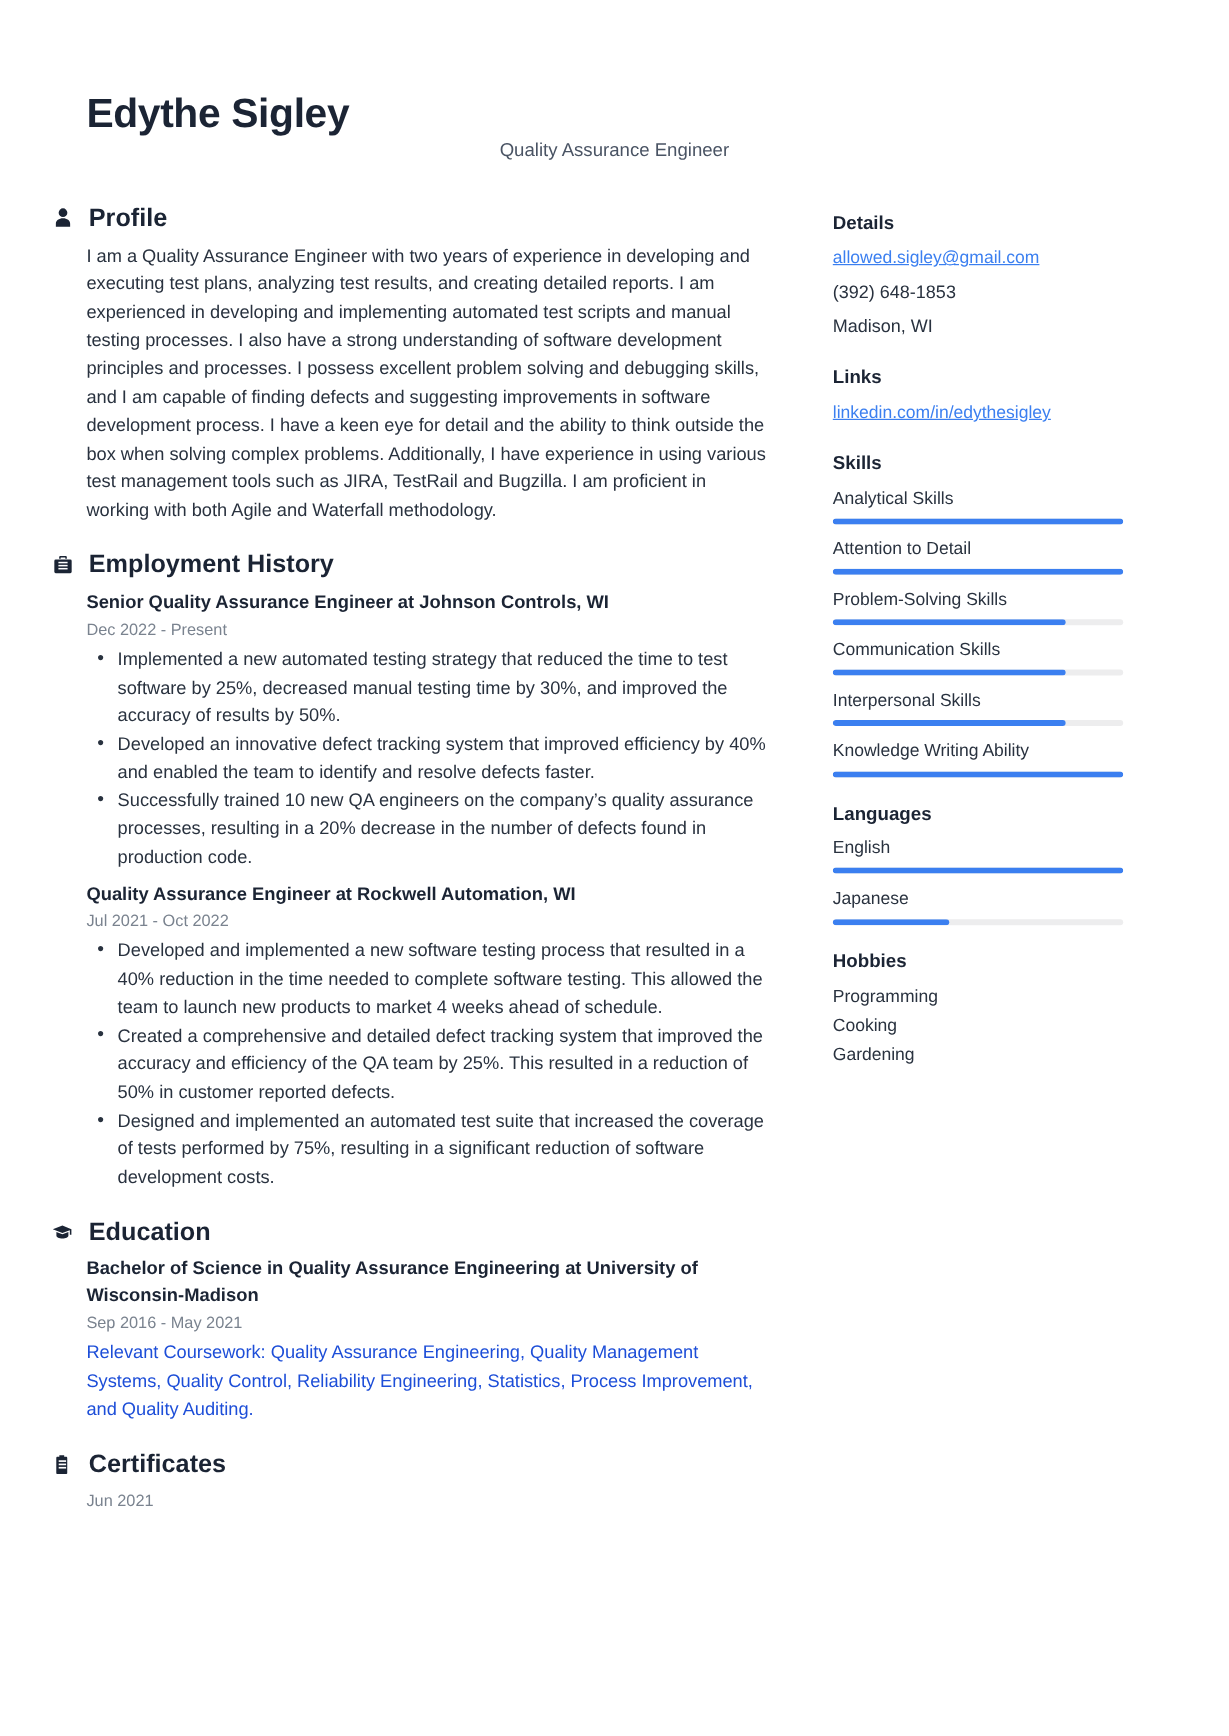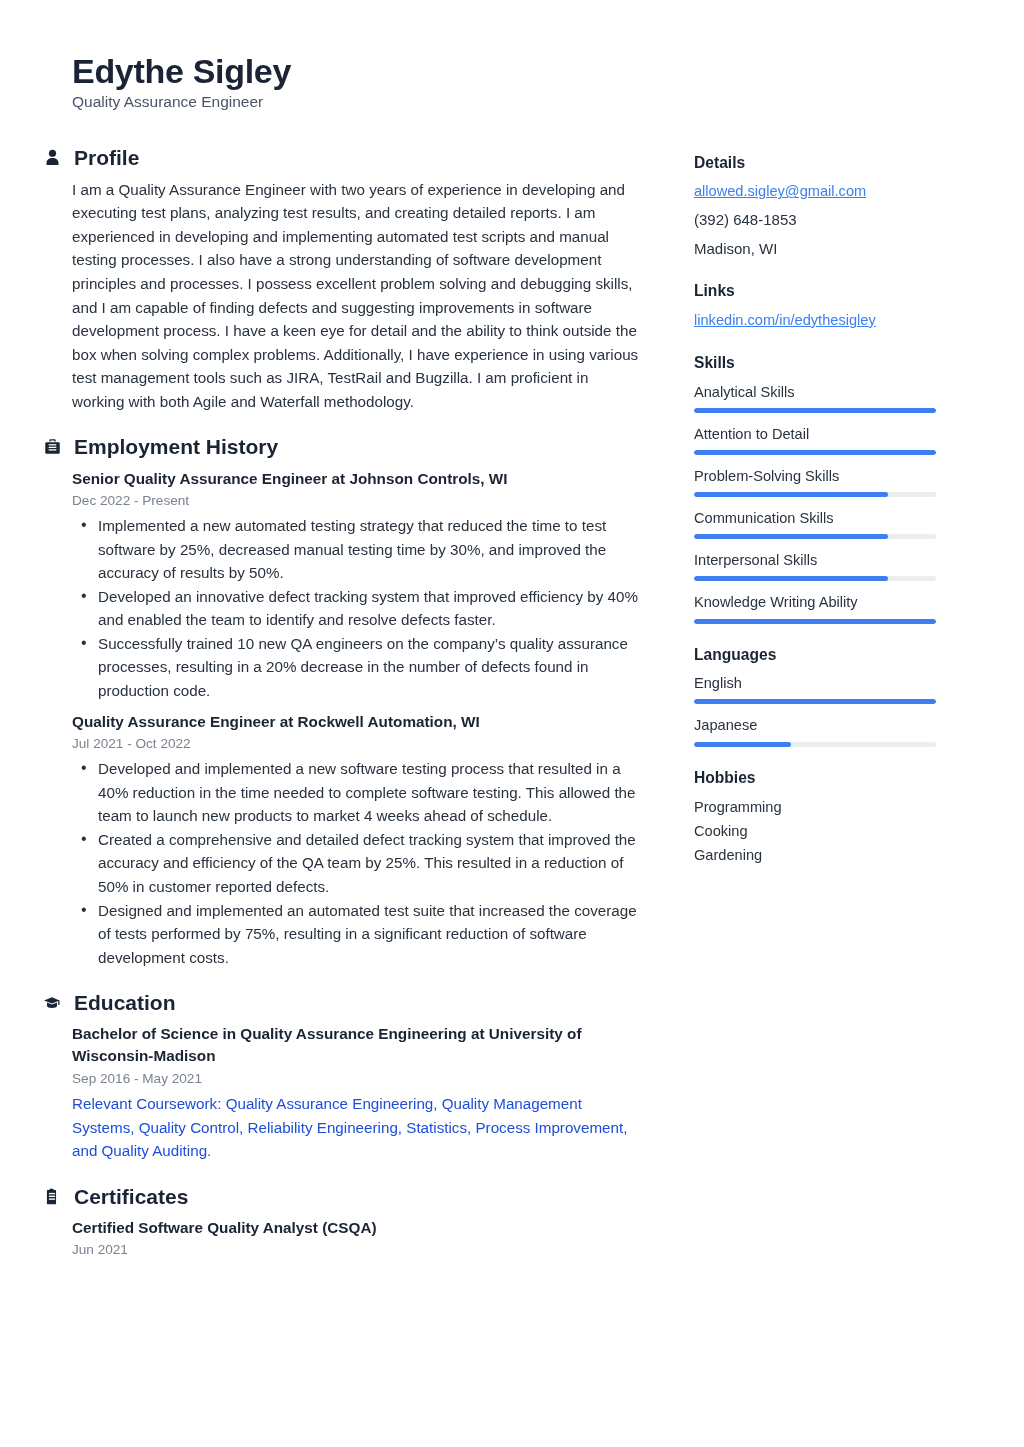--- a/index.html
+++ b/index.html
@@ -8,37 +8,38 @@
     height: 1447px;
     background: #ffffff;
     font-family: "Liberation Sans", sans-serif;
     color: #1f2733;
   }
   .page {
     position: relative;
     width: 1024px;
     height: 1043px;
     background: #ffffff;
-    padding: 52px 72px 0 72px;
+    padding: 76px 72px 0 72px;
   }
 
   
   .header { margin-bottom: 34px; }
   .full-name {
     font-size: 34px;
     font-weight: bold;
     letter-spacing: -0.3px;
     color: #1b2434;
     line-height: 1.15;
   }
   .job-title {
     font-size: 15.5px;
     color: #4a5464;
     margin-top: 2px;
     line-height: 1.2;
+    text-align: center;
   }
 
   
   .body-cols {
     display: flex;
     align-items: flex-start;
     gap: 52px;
   }
   .col-main { width: 570px; flex: 0 0 570px; }
   .col-side { width: 243px; flex: 0 0 243px; padding-top: 8px; }
@@ -250,21 +251,20 @@
             <svg width="16" height="17" viewBox="0 0 14 16" fill="currentColor">
               <path d="M5.6 0.6h2.8v1.3h1.5c.5 0 .9.4.9.9v11.7c0 .5-.4.9-.9.9H3.1c-.5 0-.9-.4-.9-.9V2.8c0-.5.4-.9.9-.9h1.5V0.6z"></path>
               <rect x="4.1" y="4.6" width="5.8" height="1.3" fill="#ffffff"></rect>
               <rect x="4.1" y="7.2" width="5.8" height="1.3" fill="#ffffff"></rect>
               <rect x="4.1" y="9.8" width="5.8" height="1.3" fill="#ffffff"></rect>
             </svg>
           </span>
           <span class="section-title">Certificates</span>
         </div>
         <div class="entry">
-          <div class="entry-title">Certified Software Quality Analyst (CSQA)</div>
           <div class="entry-date">Jun 2021</div>
         </div>
       </div>
 
     </div>
 
     <div class="col-side">
 
       <div class="side-block">
         <div class="side-title">Details</div>

